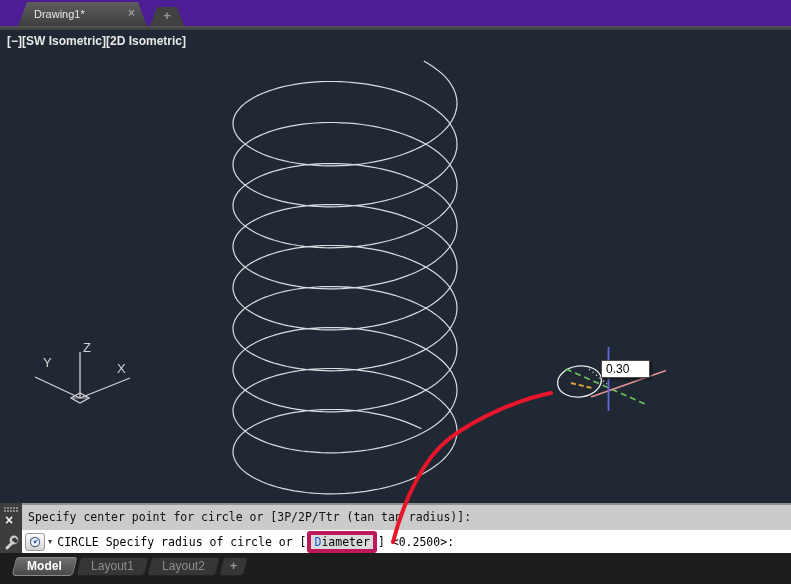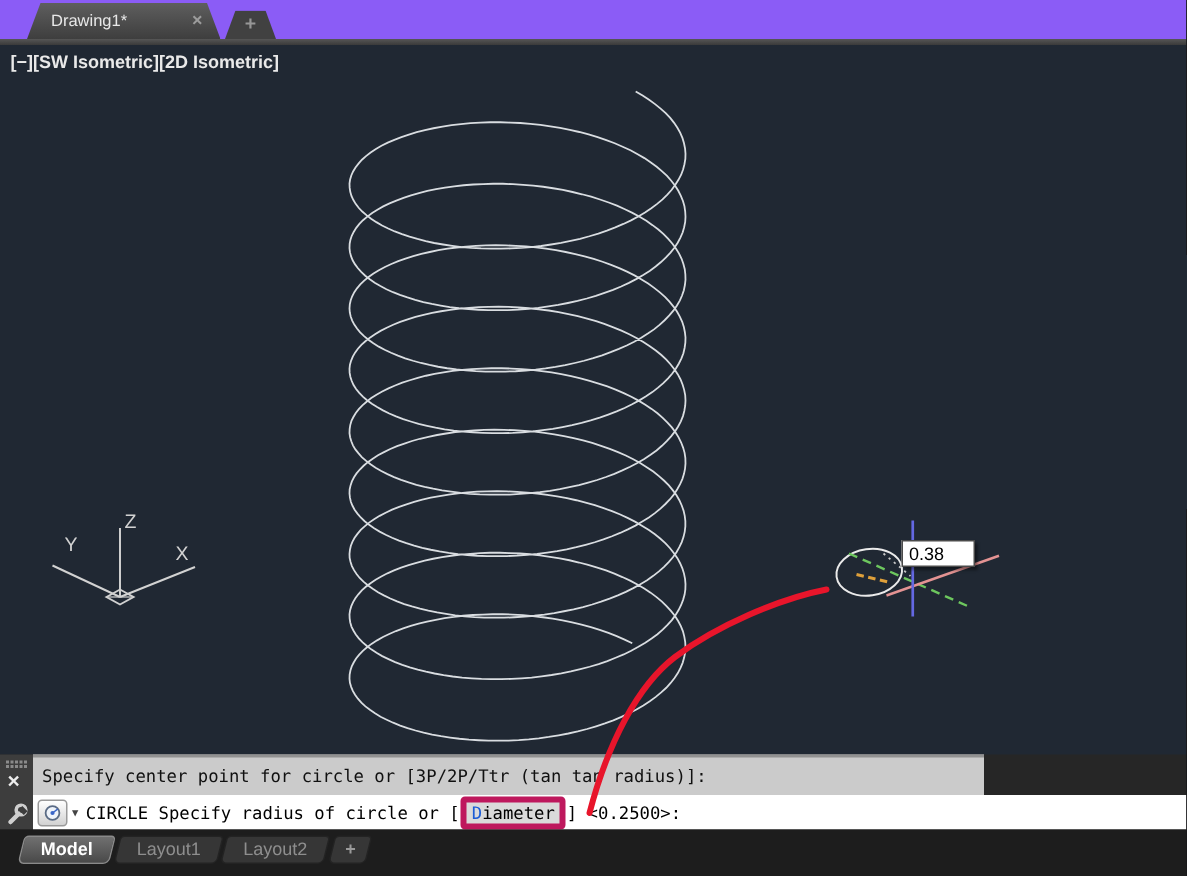--- a/index.html
+++ b/index.html
@@ -1,20 +1,20 @@
 <!DOCTYPE html>
 <html><head>
 <meta charset="utf-8">
 <style>
   html,body{margin:0;padding:0;background:#111;}
   .app{position:relative;width:791px;height:584px;overflow:hidden;background:#262626;
        font-family:"Liberation Sans",sans-serif;}
 
   
-  .filetabbar{position:absolute;left:0;top:0;width:791px;height:26px;background:#8b5cf6;}
+  .filetabbar{position:absolute;left:0;top:0;width:791px;height:26px;background:#4c1d95;}
   .file-tab{position:absolute;left:18px;top:2px;width:129px;height:24px;
             background:linear-gradient(#5e5e5e,#3e3e3e);
             clip-path:polygon(9px 0,calc(100% - 9px) 0,100% 100%,0 100%);}
   .file-tab .ft-label{position:absolute;left:16px;top:0;line-height:24px;font-size:11px;color:#e8e8e8;}
   .file-tab .ft-close{position:absolute;right:12px;top:0;line-height:23px;font-size:12px;
             font-weight:bold;color:#9c9c9c;cursor:default;}
   .newtab-top{position:absolute;left:150px;top:7px;width:34px;height:19px;background:#414141;
             clip-path:polygon(7px 0,calc(100% - 7px) 0,100% 100%,0 100%);
             color:#979797;font-weight:bold;font-size:13px;line-height:18px;text-align:center;}
   .under-strip{position:absolute;left:0;top:26px;width:791px;height:4px;
@@ -35,21 +35,21 @@
            box-shadow:2px 2px 2px rgba(0,0,0,.45);}
 
   
   .cmd-panel{position:absolute;left:0;top:503px;width:791px;height:50px;z-index:20;}
   .cmd-strip{position:absolute;left:0;top:0;width:22px;height:50px;background:#3d3d3d;}
   .grip{position:absolute;left:4px;top:4px;width:2px;height:2px;background:#8a8a8a;
         box-shadow:3px 0 #8a8a8a,6px 0 #8a8a8a,9px 0 #8a8a8a,12px 0 #8a8a8a,
                    0 3px #8a8a8a,3px 3px #8a8a8a,6px 3px #8a8a8a,9px 3px #8a8a8a,12px 3px #8a8a8a;}
   .cmd-close{position:absolute;left:5px;top:10px;font-size:14px;font-weight:bold;color:#ededed;line-height:14px;}
   .cmd-wrench{position:absolute;left:3px;top:32px;}
-  .cmd-history{position:absolute;left:22px;top:0;width:634px;height:27px;box-sizing:border-box;
+  .cmd-history{position:absolute;left:22px;top:0;width:769px;height:27px;box-sizing:border-box;
         background:#cbcbcb;border-top:2px solid #919191;
         font-family:"DejaVu Sans Mono",monospace;font-size:11.5px;color:#101010;
         line-height:25px;padding-left:6px;white-space:pre;overflow:hidden;}
   .cmd-active{position:absolute;left:22px;top:27px;width:769px;height:23px;background:#ffffff;
         display:flex;align-items:center;
         font-family:"DejaVu Sans Mono",monospace;font-size:11.5px;color:#000;white-space:pre;}
   .cmd-icon-btn{width:18px;height:16px;margin-left:3px;border:1px solid #9a9a9a;border-radius:3px;
         background:linear-gradient(#ffffff,#d2d2d2);display:flex;align-items:center;justify-content:center;}
   .cmd-caret{font-size:7px;color:#444;margin:0 5px 0 3px;}
   .cmd-cmdname{font-weight:normal;}
@@ -108,21 +108,21 @@
     <line x1="571" y1="383" x2="594" y2="388.5" stroke="#dfa03a" stroke-width="2" stroke-dasharray="5 3"></line>
     <line x1="589" y1="369" x2="607" y2="384" stroke="#c8c8c8" stroke-width="1.2" stroke-dasharray="1.5 3"></line>
 
     <g>
       <line x1="566" y1="369" x2="645" y2="404" stroke="#6dc75e" stroke-width="1.6" stroke-dasharray="6 4"></line>
       <line x1="591" y1="397" x2="666" y2="370.5" stroke="#e49393" stroke-width="1.6"></line>
       <line x1="608.5" y1="347" x2="608.5" y2="411" stroke="#6468e2" stroke-width="1.8"></line>
     </g>
   </svg>
 
-  <div class="tooltip">0.38</div>
+  <div class="tooltip">0.30</div>
 
   <div class="cmd-panel">
     <div class="cmd-strip">
       <div class="grip"></div>
       <div class="cmd-close">×</div>
       <svg class="cmd-wrench" width="16" height="16" viewBox="0 0 16 16">
         <line x1="4" y1="13" x2="9.5" y2="7.5" stroke="#cfcfcf" stroke-width="3" stroke-linecap="round"></line>
         <circle cx="11" cy="5" r="3.2" fill="none" stroke="#cfcfcf" stroke-width="2.4"></circle>
         <rect x="10" y="3.2" width="5" height="3.6" fill="#3d3d3d" transform="rotate(45 12 5)"></rect>
       </svg>

